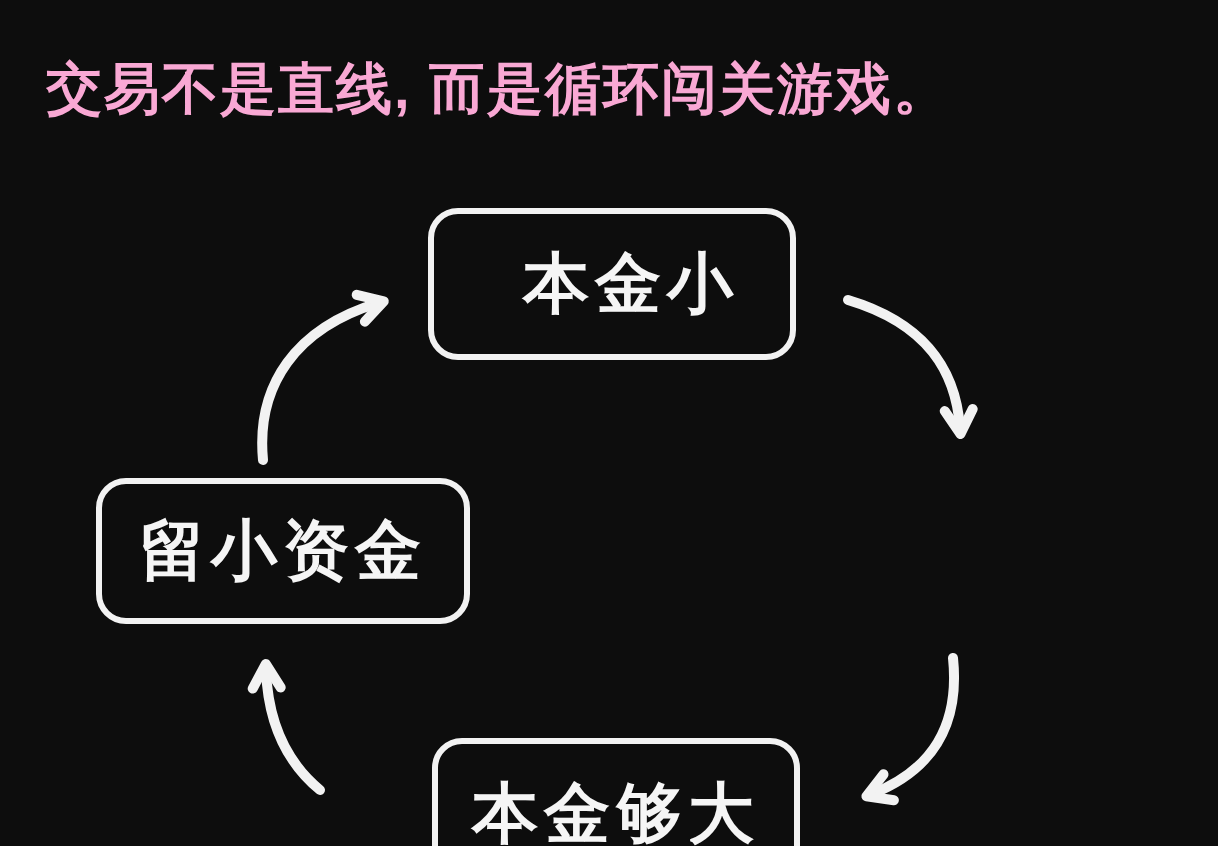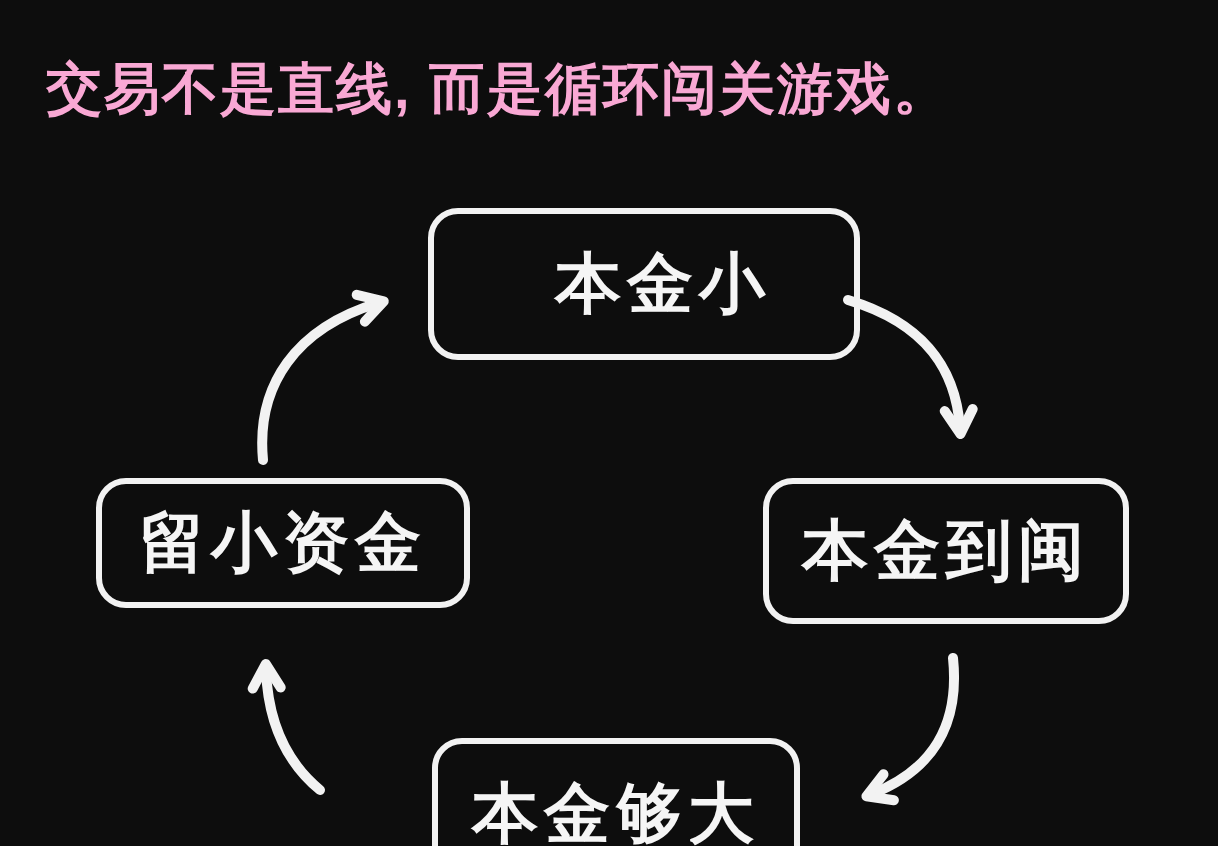--- a/index.html
+++ b/index.html
@@ -36,35 +36,35 @@
     font-size: 66px;
     font-weight: 700;
     letter-spacing: 6px;
     color: #f5f5f5;
     box-sizing: border-box;
     background: transparent;
   }
   .node-top {
     left: 428px;
     top: 208px;
-    width: 432px;
+    width: 368px;
     height: 152px;
     padding-left: 38px;
   }
   .node-right {
     left: 763px;
     top: 478px;
     width: 366px;
     height: 146px;
   }
   .node-left {
     left: 96px;
     top: 478px;
     width: 374px;
-    height: 130px;
+    height: 146px;
   }
   .node-bottom {
     left: 432px;
     top: 738px;
     width: 368px;
     height: 152px;
   }
   svg.arrows {
     position: absolute;
     left: 0;
@@ -94,23 +94,20 @@
 
     <path d="M 953 658 C 960 726 932 770 872 794" fill="none" stroke="#f2f2f2" stroke-width="10" stroke-linecap="round" marker-end="url(#ah)"></path>
 
     <path d="M 320 790 C 286 762 268 722 266 670" fill="none" stroke="#f2f2f2" stroke-width="10" stroke-linecap="round" marker-end="url(#ah)"></path>
   </svg>
 
   <div class="node node-top">
     <span>本金小</span>
   </div>
 
-  <div class="node node-right">
-    <span>本金到闽</span>
-  </div>
 
   <div class="node node-left">
     <span>留小资金</span>
   </div>
 
   <div class="node node-bottom">
     <span>本金够大</span>
   </div>
 
 </div>

